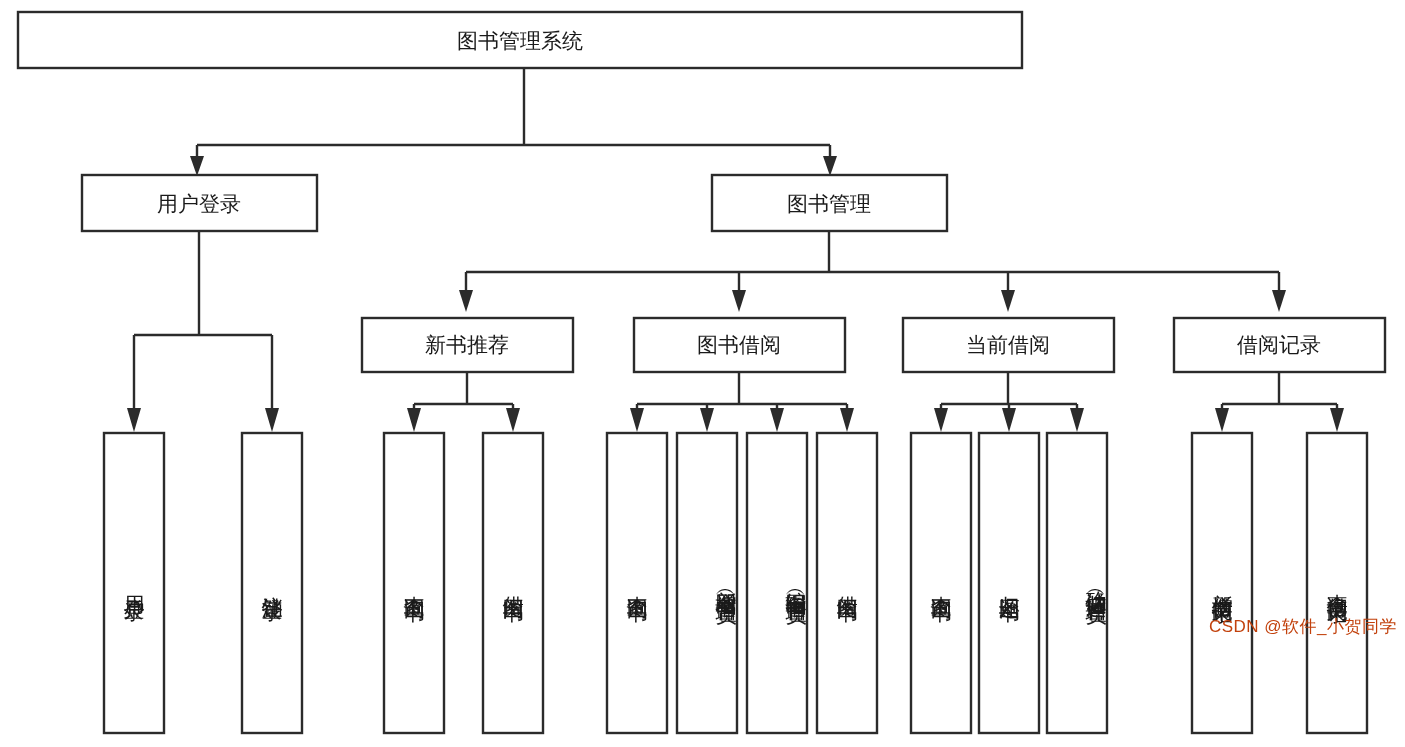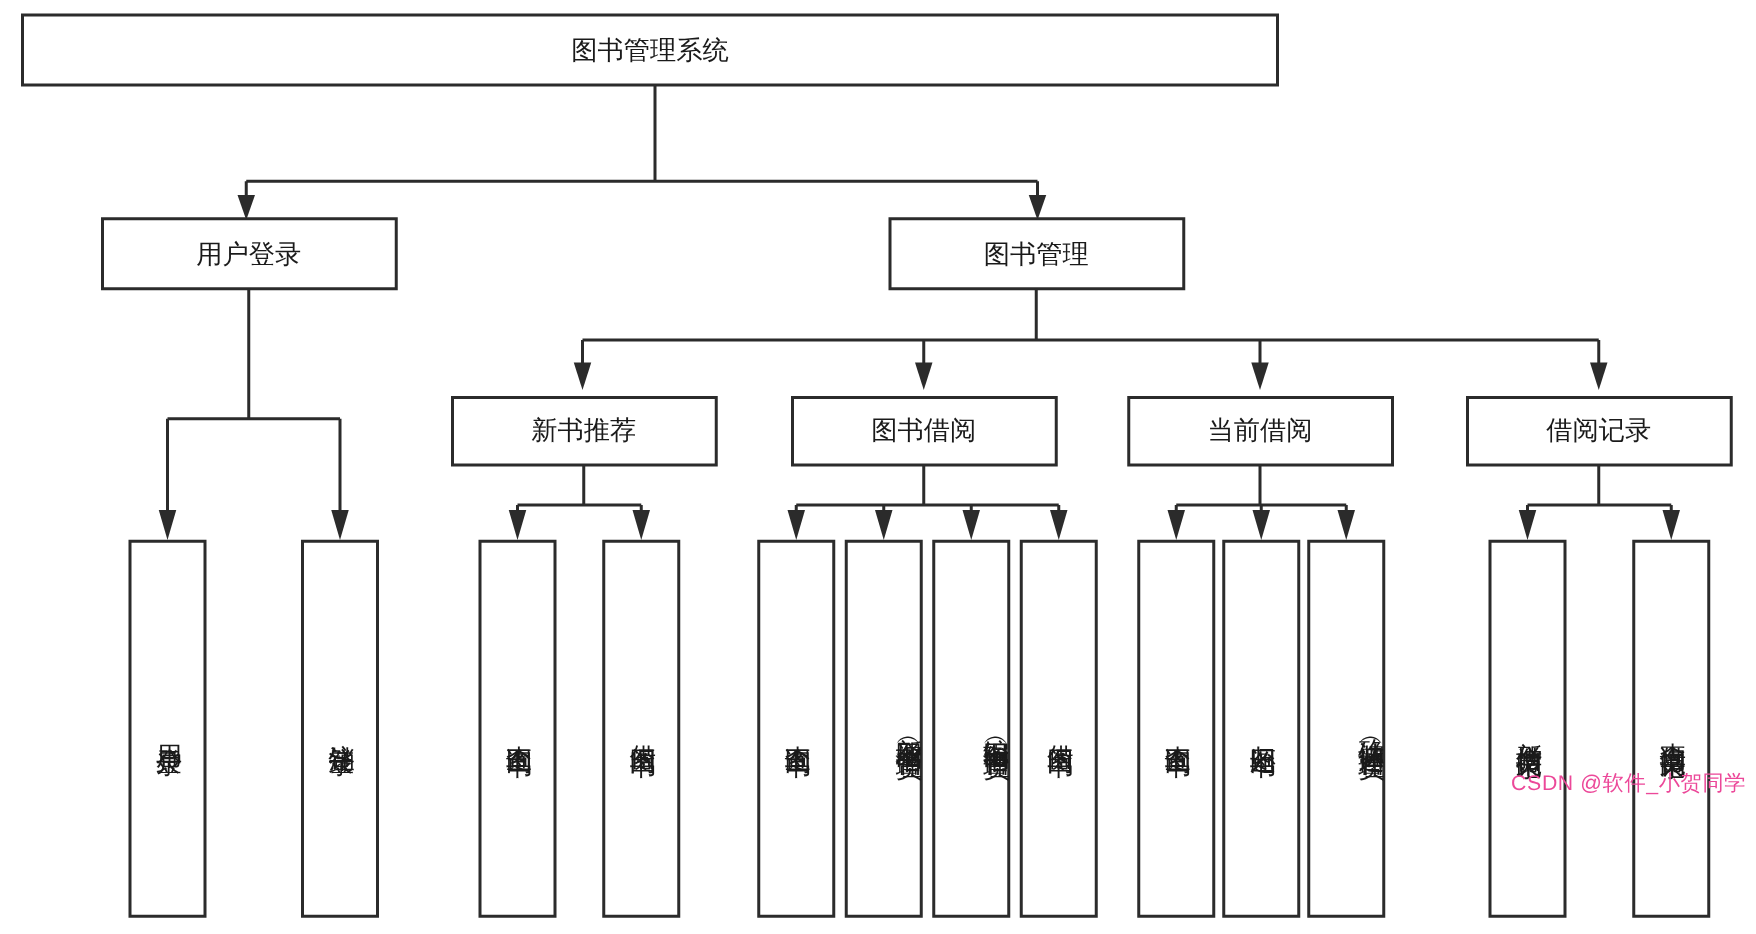--- a/index.html
+++ b/index.html
@@ -64,21 +64,21 @@
     text-align: center;
     pointer-events: none;
     user-select: none;
   }
   .watermark {
     position: absolute;
     right: 8px;
     bottom: 6px;
     font-family: "Liberation Sans", "DejaVu Sans", sans-serif;
     font-size: 17px;
-    color: #ec4899;
+    color: #c2410c;
     letter-spacing: 0.5px;
     white-space: nowrap;
   }
 </style>
 </head>
 <body>
 
 <div id="diagram-root">
 
   <svg id="flow-svg" viewBox="0 0 1405 747">

